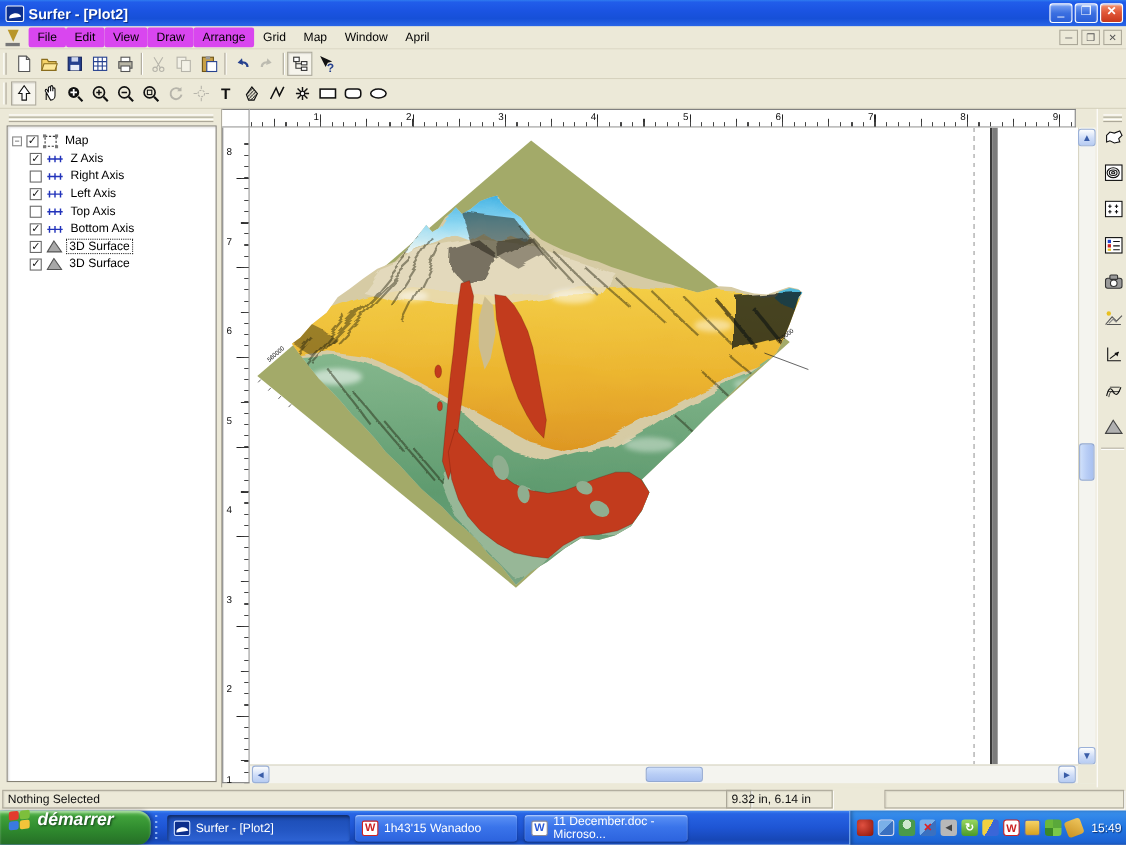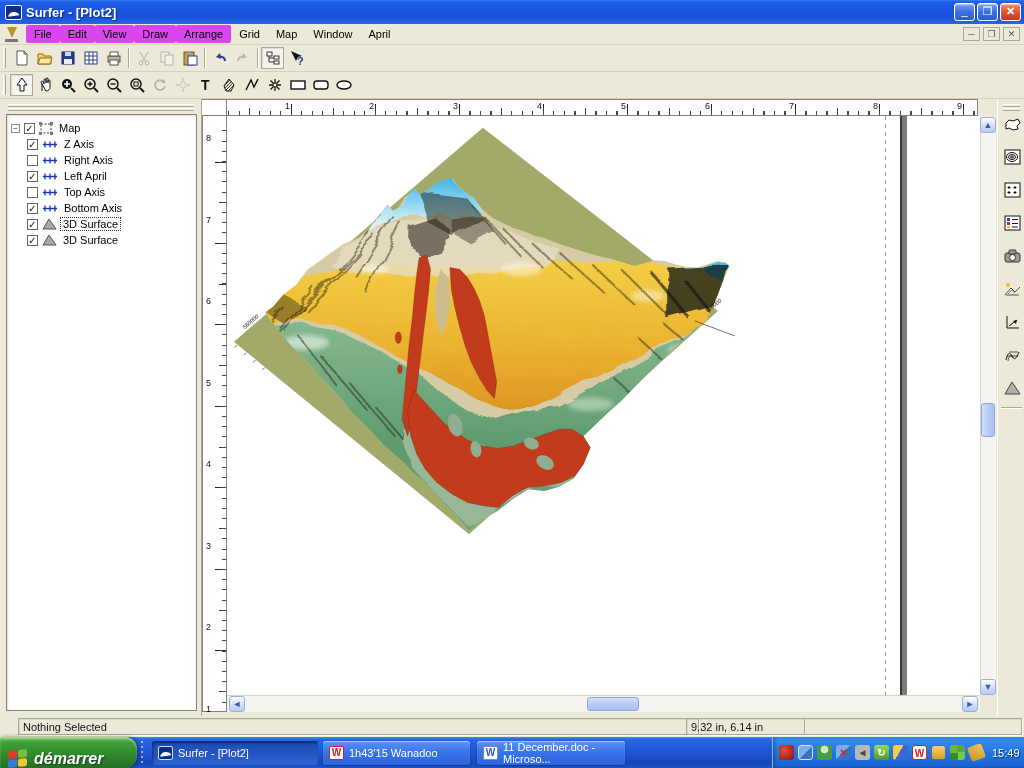--- a/index.html
+++ b/index.html
@@ -113,21 +113,21 @@
   #statusbar { left:0; top:716px; width:1024px; height:21px; background:#ece9d8; padding-top:2px; }
   .spanel { position:absolute; top:2px; height:17px; border:1px solid #aca899;
     box-shadow:inset 1px 1px 1px rgba(0,0,0,.08),1px 1px 0 #fff; padding:2px 4px; font-size:11px; color:#111; }
 
   
   #taskbar { left:0; top:737px; width:1024px; height:31px;
     background:linear-gradient(180deg,#4087f2 0%,#2764e4 9%,#1e55d4 50%,#1747b6 85%,#1c55cc 100%); }
   #startbtn { left:0; top:0; width:137px; height:31px; border-radius:0 12px 12px 0;
     background:linear-gradient(180deg,#6cc45e 0%,#3fa03a 18%,#2f8a2e 55%,#256e26 100%);
     box-shadow:2px 0 4px rgba(0,0,0,.4),inset 0 2px 2px rgba(255,255,255,.4);
-    display:flex; align-items:flex-end; color:#fff; font-weight:bold; font-style:italic; font-size:16px;
+    display:flex; align-items:flex-start; color:#fff; font-weight:bold; font-style:italic; font-size:16px;
     padding-left:8px; text-shadow:1px 1px 2px #14421a; }
   .xpflag { width:20px; height:18px; margin-right:6px; display:grid; grid-template-columns:9px 9px;
     grid-template-rows:8px 8px; gap:1px; transform:skewY(-6deg); }
   .xpflag i { border-radius:2px; }
   .xpflag i:nth-child(1){background:#e23a2e;} .xpflag i:nth-child(2){background:#7dbf3c;}
   .xpflag i:nth-child(3){background:#3a7ae0;} .xpflag i:nth-child(4){background:#f3c43a;}
   #ql-sep { left:141px; top:4px; width:4px; height:23px;
     background:repeating-linear-gradient(180deg,#8fb4f4 0 2px,transparent 2px 5px); width:2px; }
   .taskbtn { position:absolute; top:4px; height:24px; border-radius:3px; display:flex; align-items:center;
     padding:0 6px; color:#fff; font-size:11px; gap:5px;
@@ -400,21 +400,21 @@
           </span>
         <span class="tlabel">Right Axis</span>
       </div>
       <div class="trow child">
         <span class="cbx">✓</span>
         <span class="ticon">
             <svg width="16" height="11">
               <path d="M1 5.5h14M3 2.5v6M8 2.5v6M13 2.5v6" stroke="#2233bb" stroke-width="1.3"></path>
             </svg>
           </span>
-        <span class="tlabel">Left April</span>
+        <span class="tlabel">Left Axis</span>
       </div>
       <div class="trow child">
         <span class="cbx"></span>
         <span class="ticon">
             <svg width="16" height="11">
               <path d="M1 5.5h14M3 2.5v6M8 2.5v6M13 2.5v6" stroke="#2233bb" stroke-width="1.3"></path>
             </svg>
           </span>
         <span class="tlabel">Top Axis</span>
       </div>
@@ -667,22 +667,22 @@
     <span class="mapbtn" style="top:278px">
         <svg width="17" height="14">
           <path d="M1 13L8 1l8 12z" fill="#b0b0b0" stroke="#444"></path>
         </svg>
       </span>
     <div id="map-sep" class="abs" style="top:308px"></div>
   </div>
 </div>
 
 <div id="statusbar" class="abs">
-  <span class="spanel" style="left:18px;width:681px">Nothing Selected</span>
-  <span class="spanel" style="left:686px;width:119px">9.32 in, 6.14 in</span>
+  <span class="spanel" style="left:2px;width:681px">Nothing Selected</span>
+  <span class="spanel" style="left:660px;width:97px">9.32 in, 6.14 in</span>
   <span class="spanel" style="left:804px;width:218px"></span>
 </div>
 
 <div id="taskbar" class="abs">
   <div id="startbtn" class="abs">
     <span class="xpflag">
         <i></i>
         <i></i>
         <i></i>
         <i></i>

